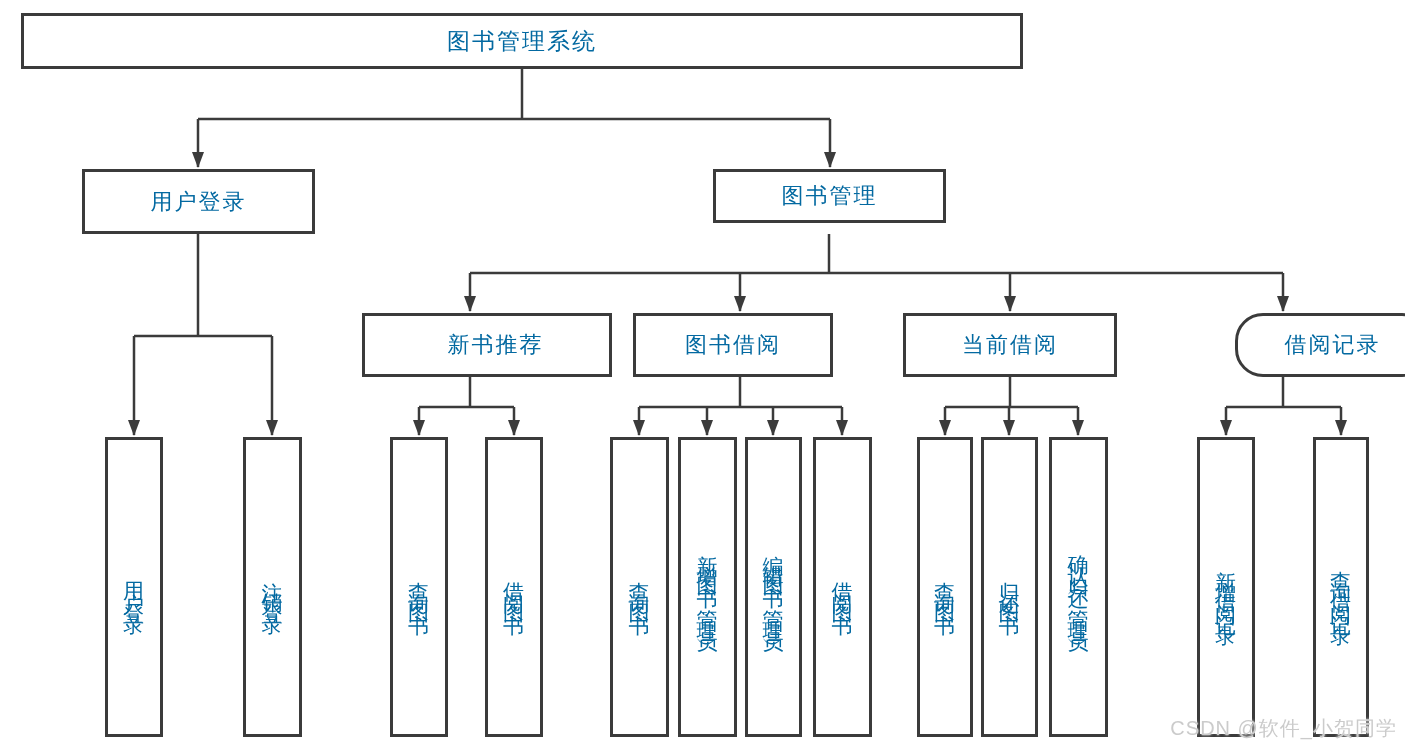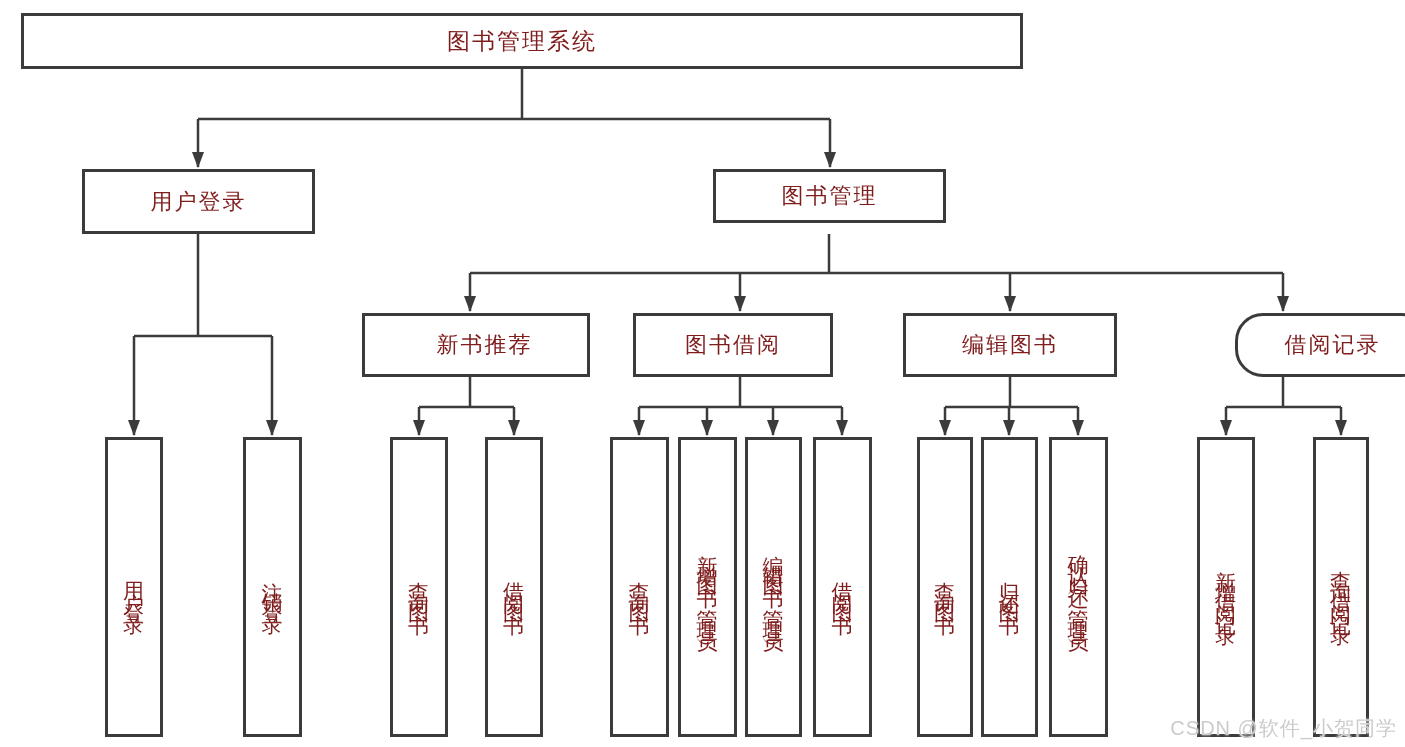--- a/index.html
+++ b/index.html
@@ -15,21 +15,21 @@
     position: absolute;
     left: 0; top: 0;
     width: 1405px; height: 747px;
     pointer-events: none;
   }
   .node {
     position: absolute;
     box-sizing: border-box;
     background: #ffffff;
     border: 3px solid #3b3b3b;
-    color: #7f1d1d;
+    color: #0369a1;
     display: flex;
     align-items: center;
     justify-content: center;
     z-index: 2;
   }
   .hnode { font-size: 22px; letter-spacing: 2px; white-space: nowrap; }
   .root  { font-size: 23px; }
   .vnode .vtext {
     writing-mode: vertical-rl;
     text-orientation: mixed;
@@ -99,23 +99,23 @@
       <path d="M1226 407 V435" marker-end="url(#arr)"></path>
       <path d="M1341 407 V435" marker-end="url(#arr)"></path>
     </g>
   </svg>
 
   <div class="node hnode root" style="left:21px; top:13px; width:1002px; height:56px;">图书管理系统</div>
 
   <div class="node hnode" style="left:82px; top:169px; width:233px; height:65px;">用户登录</div>
   <div class="node hnode" style="left:713px; top:169px; width:233px; height:54px;">图书管理</div>
 
-  <div class="node hnode" style="left:362px; top:313px; width:228px; height:64px;padding-left:17px;">新书推荐</div>
+  <div class="node hnode" style="left:362px; top:313px; width:250px; height:64px;padding-left:17px;">新书推荐</div>
   <div class="node hnode" style="left:633px; top:313px; width:200px; height:64px;">图书借阅</div>
-  <div class="node hnode" style="left:903px; top:313px; width:214px; height:64px;">编辑图书</div>
+  <div class="node hnode" style="left:903px; top:313px; width:214px; height:64px;">当前借阅</div>
   <div class="node hnode" style="left:1235px; top:313px; width:195px; height:64px;border-radius:28px;">借阅记录</div>
 
   <div class="node vnode" style="left:105px; top:437px; width:58px; height:300px;">
     <span class="vtext">用户登录</span>
   </div>
   <div class="node vnode" style="left:243px; top:437px; width:59px; height:300px;">
     <span class="vtext">注销登录</span>
   </div>
 
   <div class="node vnode" style="left:390px; top:437px; width:58px; height:300px;">

